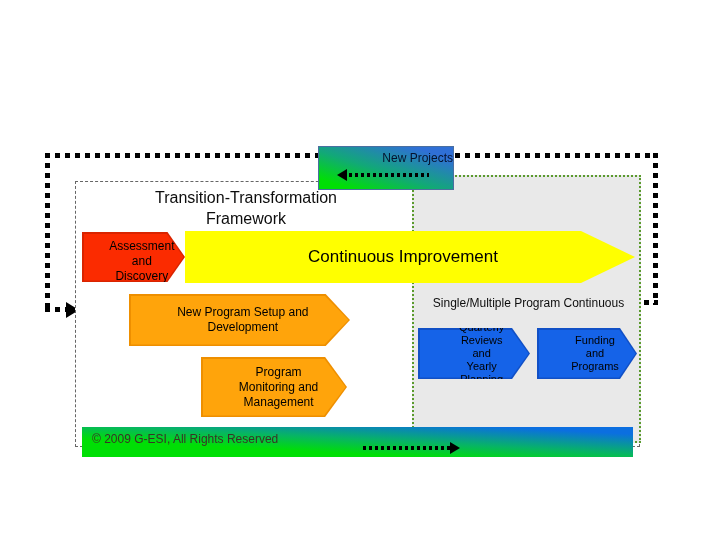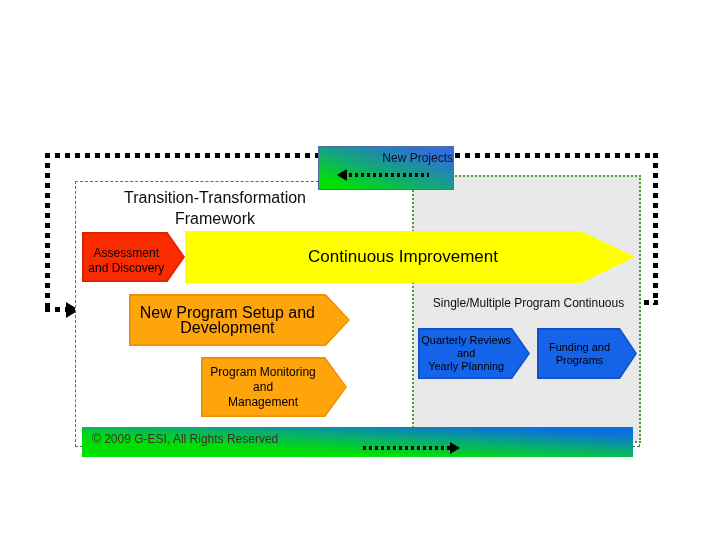--- a/index.html
+++ b/index.html
@@ -1,20 +1,20 @@
 <!DOCTYPE html>
 <html><head>
 <meta charset="utf-8">
 <style>
   html,body{margin:0;padding:0;background:#fff;}
   #slide{
     position:relative;width:720px;height:540px;background:#ffffff;overflow:hidden;
     font-family:"Liberation Sans","DejaVu Sans",sans-serif;color:#000;
   }
-  .pre{white-space:pre-line;}
+  .pre{white-space:pre-line;padding-left:31px;}
   
   .title{
     position:absolute;left:30px;top:83px;width:640px;text-align:center;
     font-size:29px;line-height:34px;color:#111;letter-spacing:0px;
   }
   
   .dots-h{position:absolute;height:5px;background:repeating-linear-gradient(90deg,#000 0 5px,transparent 5px 10px);}
   .dots-v{position:absolute;width:5px;background:repeating-linear-gradient(180deg,#000 0 5px,transparent 5px 10px);}
   
   .dots-h-thin{position:absolute;height:4px;background:repeating-linear-gradient(90deg,#000 0 3px,transparent 3px 6px);}
@@ -73,21 +73,21 @@
   </div>
 
   <div class="chev" style="--cp:polygon(0 0,83% 0,100% 50%,83% 100%,0 100%);--bc:#D92400;--fc:#FB2B00;left:82px;top:232px;width:103px;height:50px;">
     <div class="fill"></div>
     <div class="lbl pre" style="padding-right:14%;font-size:12px;line-height:15px;margin-top:8px;">Assessment
 and Discovery</div>
   </div>
 
   <div class="chev" style="--cp:polygon(0 0,89% 0,100% 50%,89% 100%,0 100%);--bc:#EE8F00;--fc:#FFA40B;left:129px;top:294px;width:221px;height:52px;">
     <div class="fill"></div>
-    <div class="lbl pre" style="padding-right:11%;font-size:16px;line-height:15px;">New Program Setup and
+    <div class="lbl pre" style="padding-right:11%;font-size:12px;line-height:15px;">New Program Setup and
 Development</div>
   </div>
 
   <div class="chev" style="--cp:polygon(0 0,85% 0,100% 50%,85% 100%,0 100%);--bc:#EE8F00;--fc:#FFA40B;left:201px;top:357px;width:146px;height:60px;">
     <div class="fill"></div>
     <div class="lbl pre" style="padding-right:15%;font-size:12px;line-height:15px;">Program Monitoring and
 Management</div>
   </div>
 
   <div class="exec-title">Single/Multiple Program Continuous</div>

